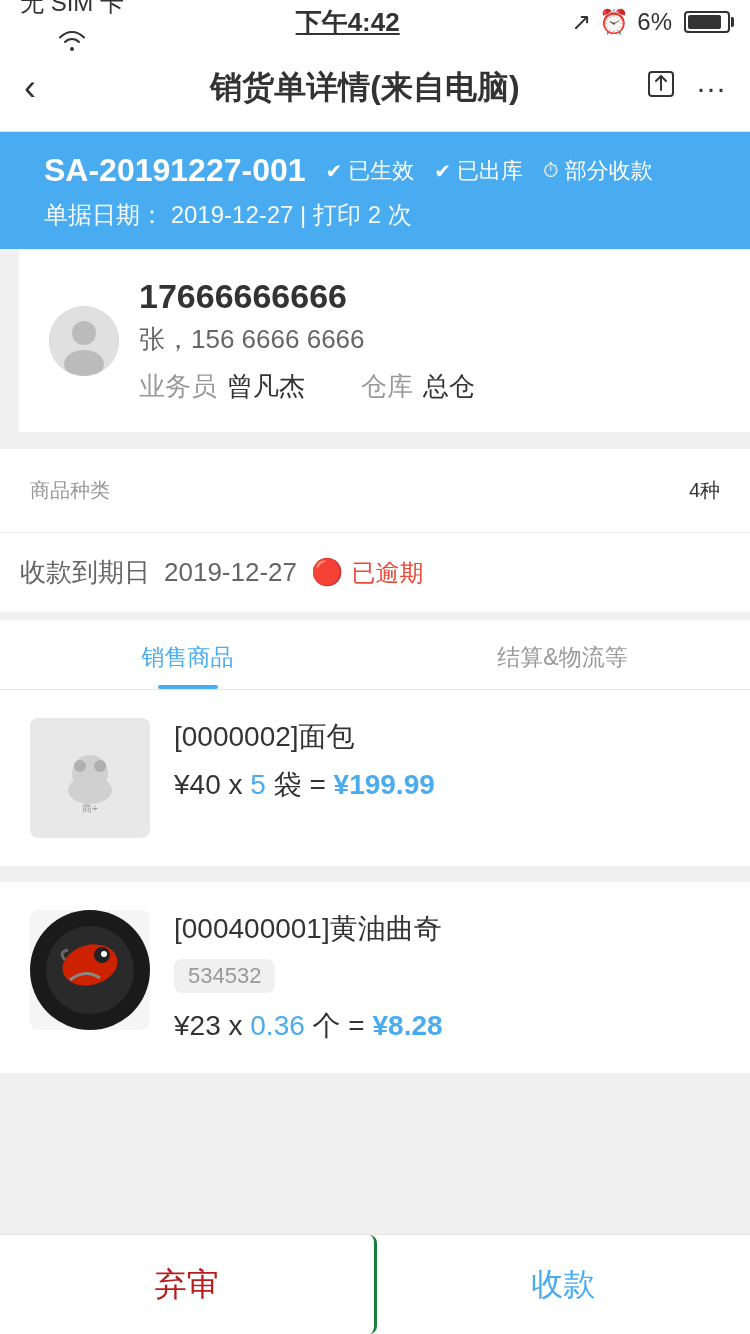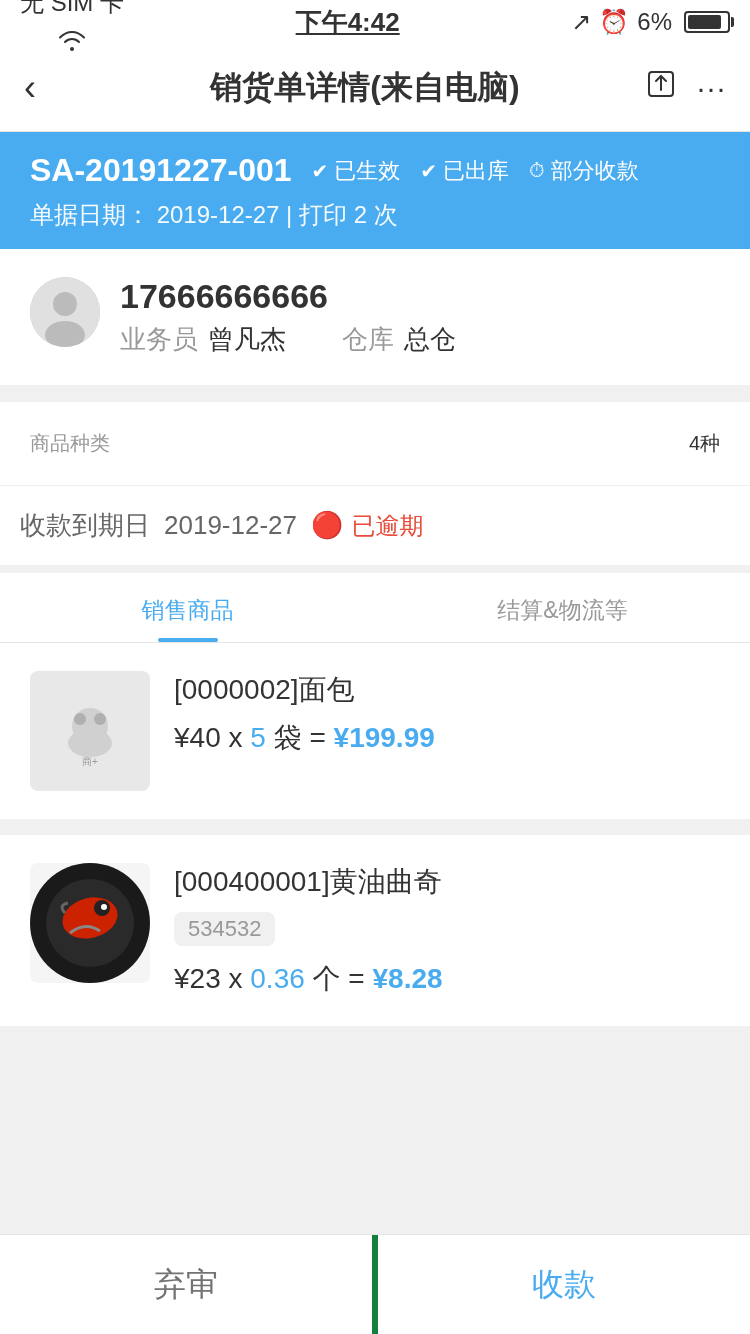--- a/index.html
+++ b/index.html
@@ -56,21 +56,21 @@
     }
     .nav-title {
       font-size: 32px; font-weight: 600; color: #333; text-align: center; flex: 1;
     }
     .nav-actions { display: flex; align-items: center; gap: 20px; }
     .nav-icon { font-size: 30px; color: #333; cursor: pointer; }
 
     
     .header-band {
       background: #4AACF0;
-      padding: 20px 30px 18px;
+      padding: 20px 44px 18px;
     }
     .header-band-row1 {
       display: flex; align-items: center; gap: 20px; flex-wrap: wrap;
     }
     .doc-id {
       font-size: 32px; font-weight: 700; color: #fff;
     }
     .badge {
       display: inline-flex; align-items: center; gap: 6px;
       font-size: 22px; color: #fff; font-weight: 500;
@@ -79,23 +79,24 @@
     .header-band-row2 {
       margin-top: 10px;
       font-size: 24px; color: rgba(255,255,255,0.95);
     }
 
     
     .customer-section {
       background: #fff;
       padding: 28px 30px;
       display: flex;
-      align-items: flex-start;
+      align-items: center;
       gap: 20px;
       border-bottom: 1px solid #f0f0f0;
+      margin-left: 19px;
     }
     .avatar {
       width: 70px; height: 70px; border-radius: 50%;
       background: #ccc; display: flex; align-items: center; justify-content: center;
       flex-shrink: 0; overflow: hidden;
     }
     .avatar-svg { width: 70px; height: 70px; }
     .customer-info { flex: 1; }
     .customer-name { font-size: 34px; font-weight: 600; color: #333; margin-bottom: 6px; }
     .customer-sub { font-size: 26px; color: #666; margin-bottom: 12px; }
@@ -195,21 +196,21 @@
       width: 750px;
       height: 100px;
       background: #fff;
       border-top: 1px solid #e5e5e5;
       display: flex;
     }
     .bottom-btn {
       flex: 1; display: flex; align-items: center; justify-content: center;
       font-size: 32px; cursor: pointer;
     }
-    .bottom-btn.cancel { color: #737373; border-right: 6px solid #15803d; }
+    .bottom-btn.cancel { color: #b91c1c; border-right: 3px solid #15803d; border-radius: 8px; }
     .bottom-btn.confirm { color: #4AACF0; }
   </style>
 </head>
 <body>
 
 <div class="status-bar">
   <div class="status-bar-left">
     <span>无 SIM 卡</span>
     <span>
       <svg width="28" height="20" viewBox="0 0 28 20" fill="none">
@@ -270,20 +271,21 @@
 <div class="customer-section">
   <div class="avatar">
     <svg class="avatar-svg" viewBox="0 0 70 70" fill="none">
       <circle cx="35" cy="35" r="35" fill="#e0e0e0"></circle>
       <circle cx="35" cy="27" r="12" fill="#bbb"></circle>
       <ellipse cx="35" cy="58" rx="20" ry="14" fill="#bbb"></ellipse>
     </svg>
   </div>
   <div class="customer-info">
     <div class="customer-name">17666666666</div>
+    <div class="customer-sub">张，156 6666 6666</div>
     <div class="customer-meta">
       <div class="meta-item">
         <span class="meta-label">业务员</span>
         <span class="meta-value">曾凡杰</span>
       </div>
       <div class="meta-item">
         <span class="meta-label">仓库</span>
         <span class="meta-value">总仓</span>
       </div>
     </div>

